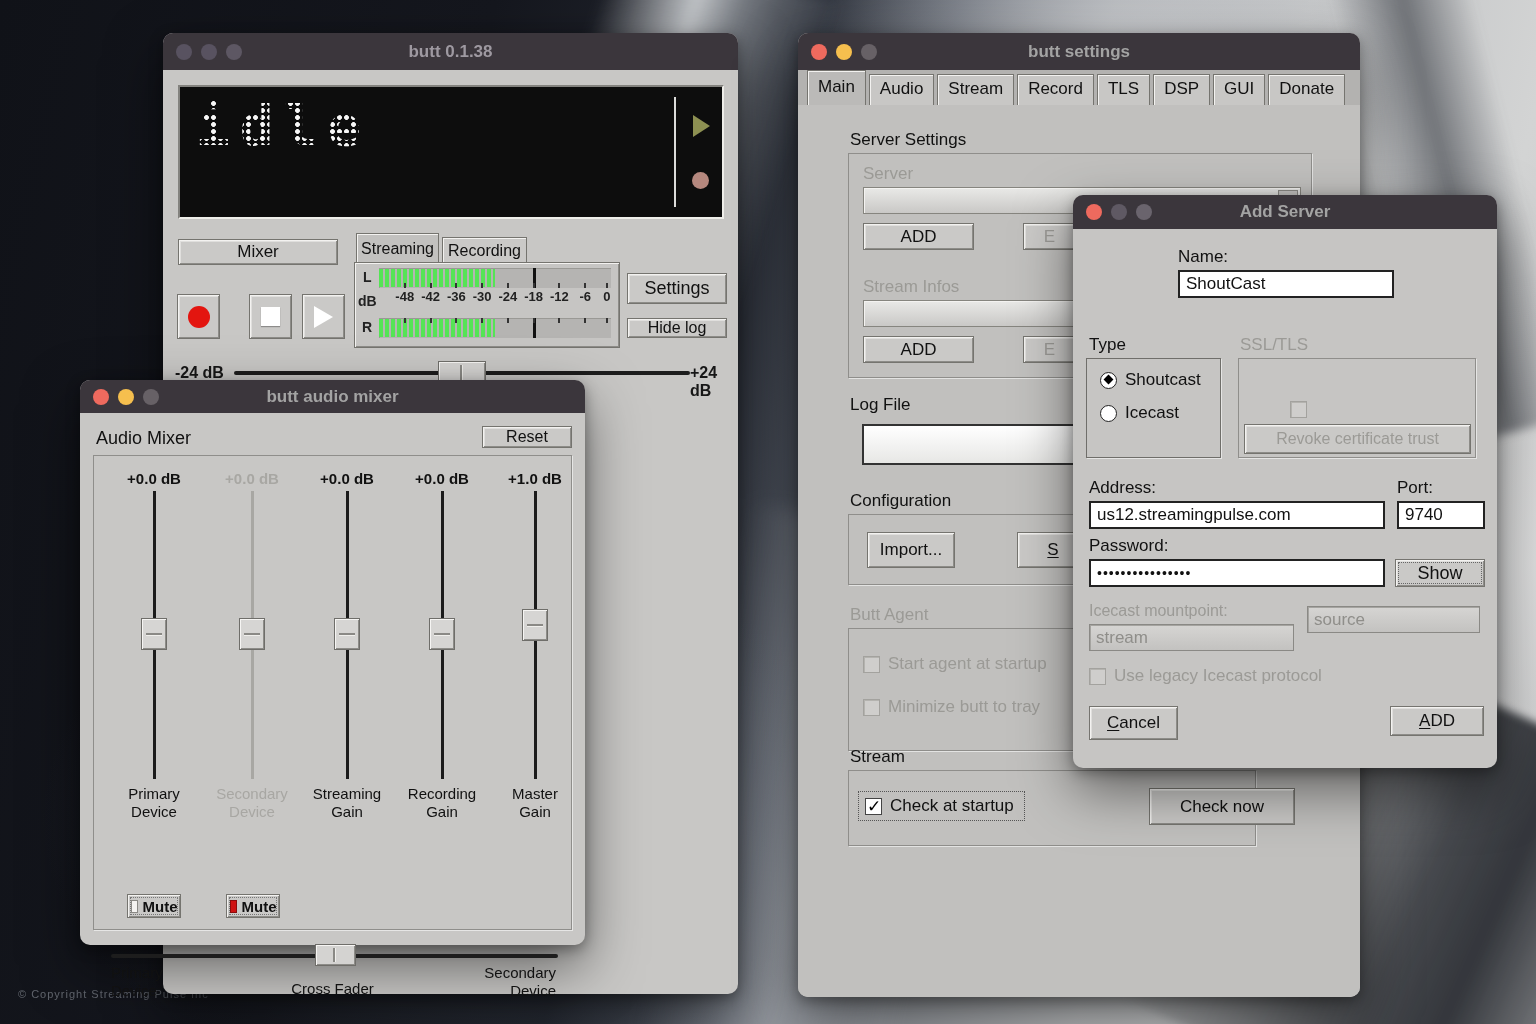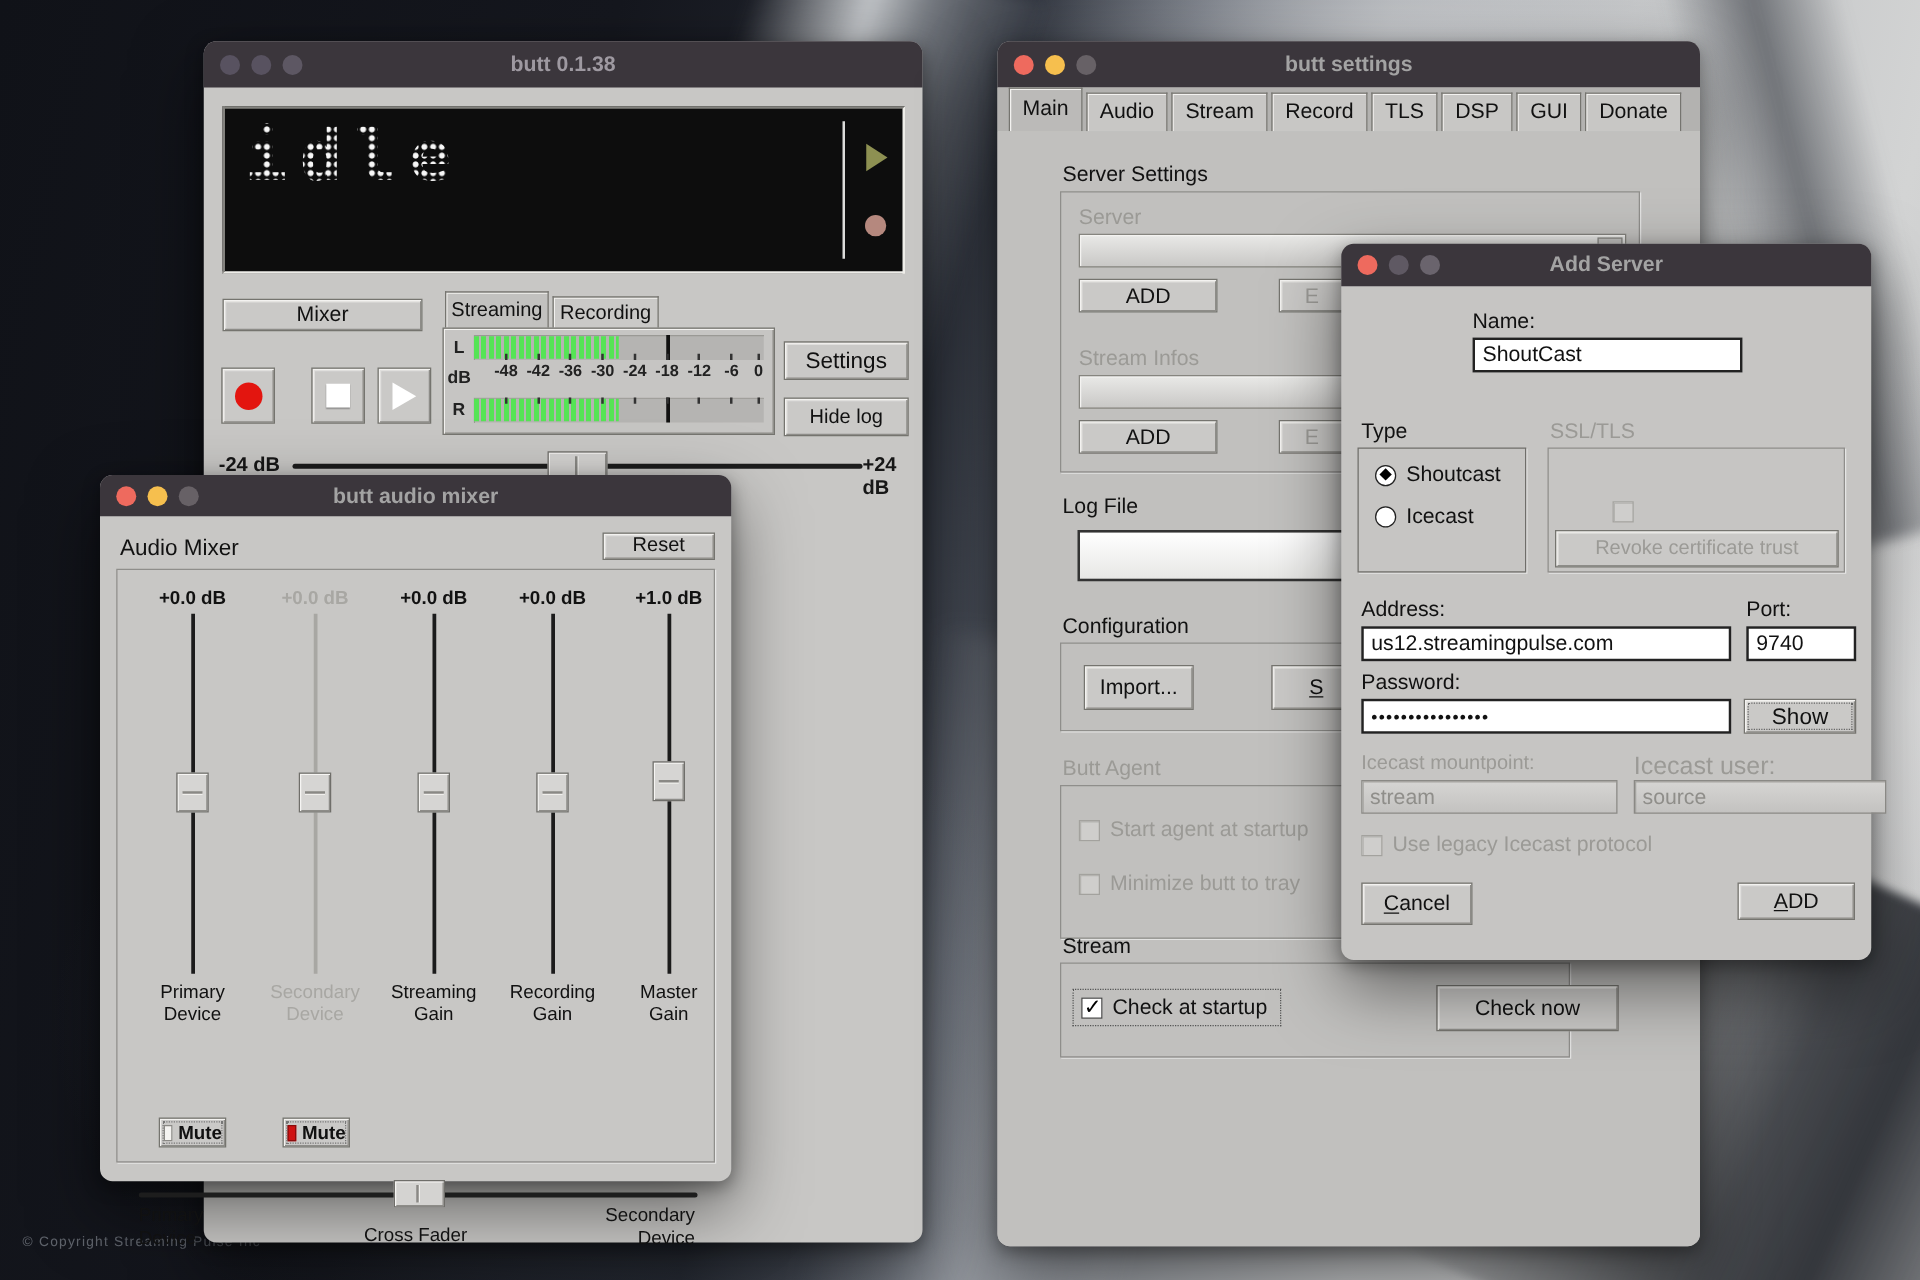--- a/index.html
+++ b/index.html
@@ -207,21 +207,21 @@
         <div class="mtick" style="left: calc(44.4444% - 1px); top: 0px;"></div>
         <div class="mtick" style="left: calc(55.5556% - 1px); top: 0px;"></div>
         <div class="mtick" style="left: calc(66.6667% - 1px); top: 0px;"></div>
         <div class="mtick" style="left: calc(77.7778% - 1px); top: 0px;"></div>
         <div class="mtick" style="left: calc(88.8889% - 1px); top: 0px;"></div>
         <div class="mtick" style="left: calc(98.2% - 1px); top: 0px;"></div>
       </div>
   </div>
 
   <div class="btn" style="left:464px; top:240px; width:100px; height:31px; font-size:18px;">Settings</div>
-  <div class="btn" style="left:464px; top:285px; width:100px; height:31px; font-size:16px;">Hide log</div>
+  <div class="btn" style="left:464px; top:285px; width:100px; height:20px; font-size:16px;">Hide log</div>
 
   <div class="btn transport" style="left:14px; top:261px;">
       <span class="glyph-rec"></span>
     </div>
   <div class="btn transport" style="left:86px; top:261px;">
       <span class="glyph-stop"></span>
     </div>
   <div class="btn transport" style="left:139px; top:261px;">
       <span class="glyph-play"></span>
     </div>
@@ -424,21 +424,21 @@
   <span class="lbl" style="left:324px; top:283px;">Port:</span>
   <div class="input" style="left:324px; top:306px; width:88px; height:28px;">9740</div>
 
   <span class="lbl" style="left:16px; top:341px;">Password:</span>
   <div class="input" style="left:16px; top:364px; width:296px; height:28px; font-size:14px; letter-spacing:1px;">••••••••••••••••</div>
   <div class="btn dotted" style="left:322px; top:364px; width:90px; height:28px; font-size:18px;">Show</div>
 
   <span class="lbl dim" style="left:16px; top:407px; font-size:16px;">Icecast mountpoint:</span>
   <div class="input soft" style="left:16px; top:429px; width:205px; height:27px;">stream</div>
   <span class="lbl dim" style="left:234px; top:407px; font-size:20px;">Icecast user:</span>
-  <div class="input soft" style="left:234px; top:429px; width:202px; height:27px;">source</div>
+  <div class="input soft" style="left:234px; top:411px; width:173px; height:27px;">source</div>
 
   <div class="ckrow dim" style="left:16px; top:471px;">
     <span class="cb dim"></span>
     <span>Use legacy Icecast protocol</span>
   </div>
 
   <div class="btn" style="left:16px; top:511px; width:89px; height:34px;"><u>C</u>ancel</div>
   <div class="btn" style="left:317px; top:511px; width:94px; height:30px;"><u>A</u>DD</div>
 </div>
 

